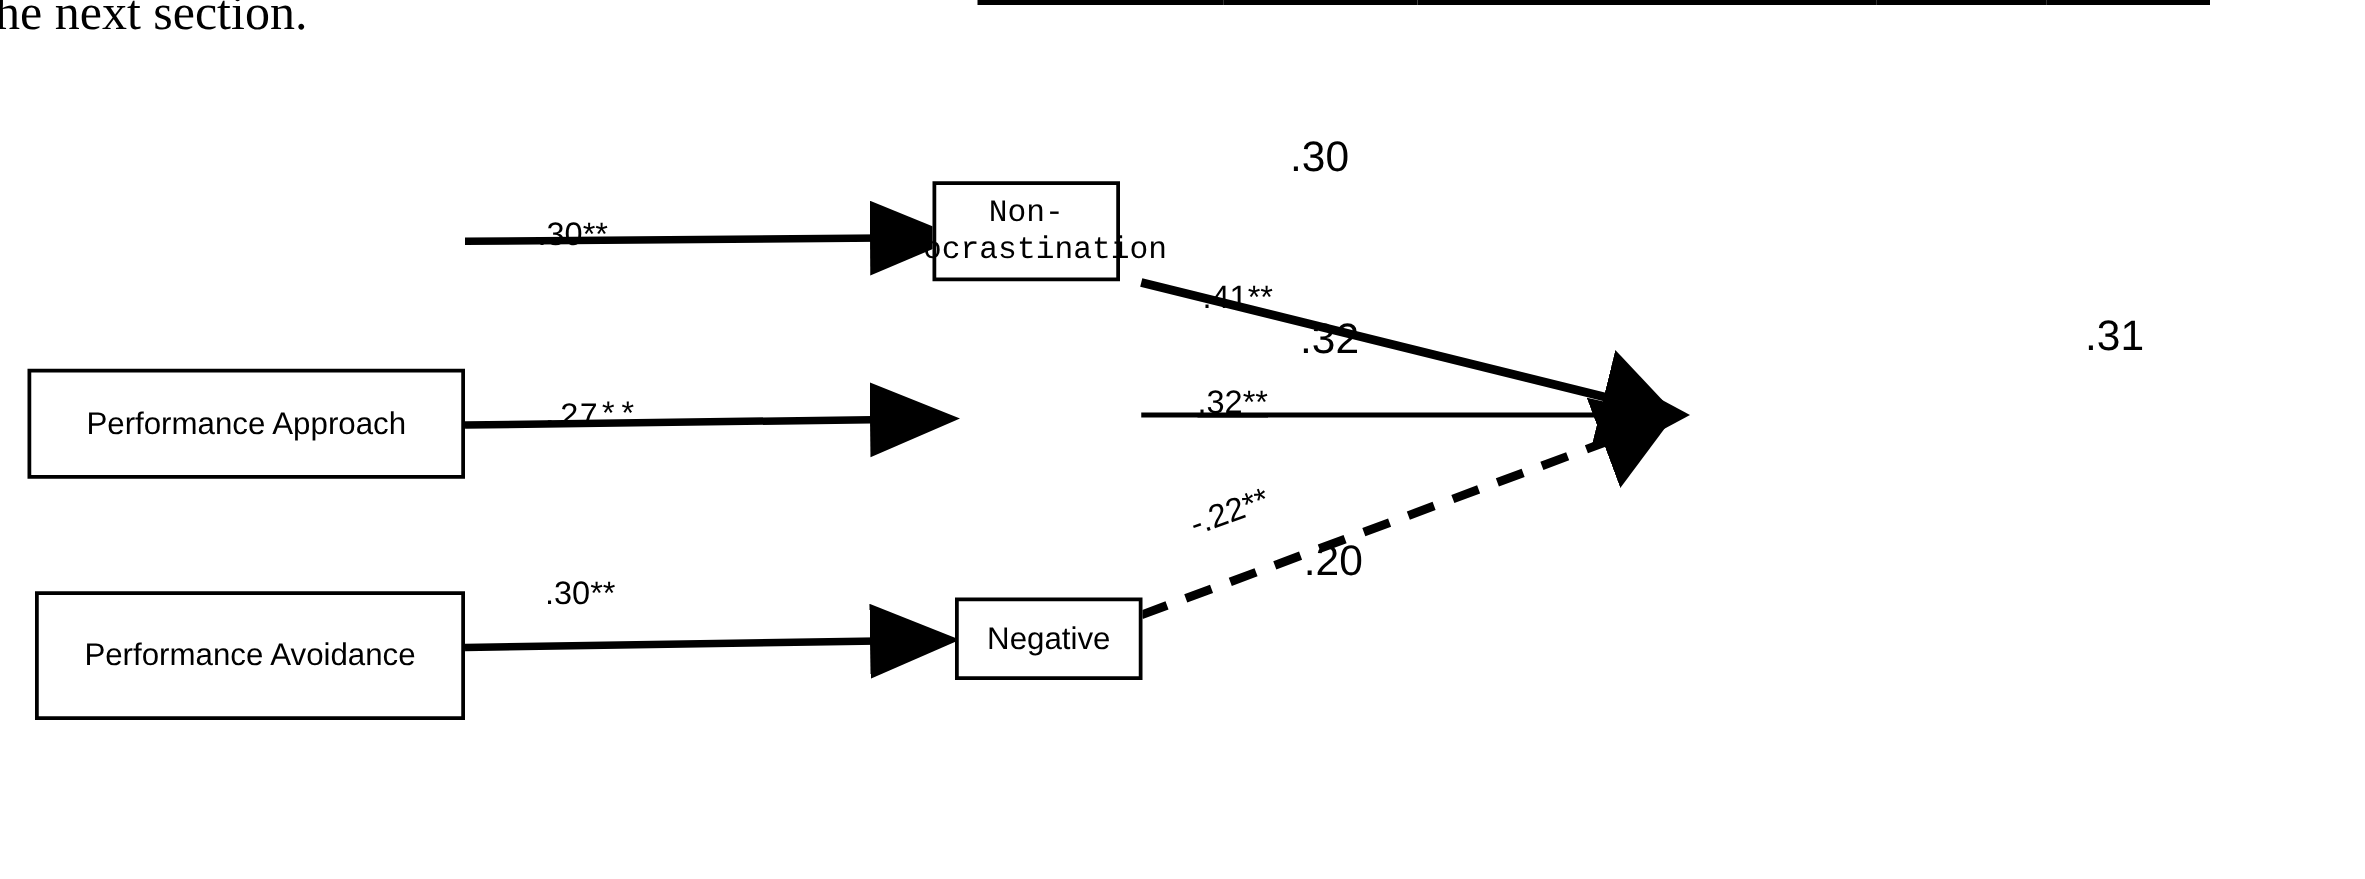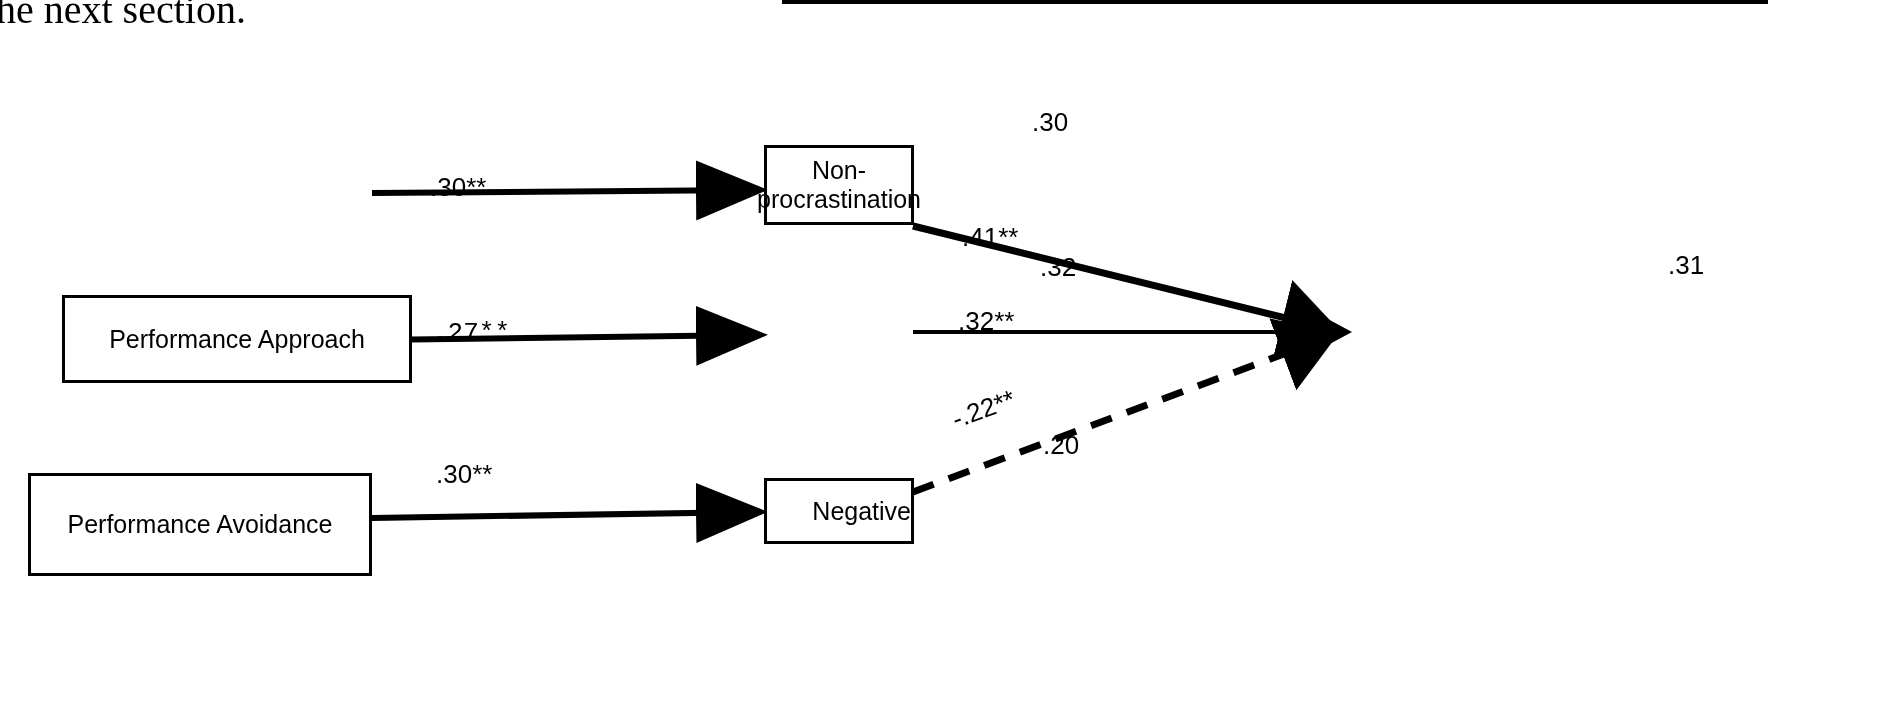--- a/index.html
+++ b/index.html
@@ -59,21 +59,21 @@
     justify-content:center;
     font-size:25px;
     color:#000;
     text-align:center;
     font-family:"Liberation Sans", sans-serif;
   }
 
   
   .lbl{
     position:absolute;
-    font-size:26px;
+    font-size:34px;
     color:#000;
     white-space:nowrap;
     font-family:"Liberation Sans", sans-serif;
   }
   .lbl.coef{font-size:26px;}
 
   svg.paths{position:absolute;left:0;top:0;width:1892px;height:703px;pointer-events:none;}
 </style>
 </head>
 <body>
@@ -116,34 +116,34 @@
     <line x1="913" y1="226" x2="1334" y2="330" stroke="#000" stroke-width="7" marker-end="url(#arrowBig)"></line>
 
     <line x1="913" y1="332" x2="1334" y2="332" stroke="#000" stroke-width="4" marker-end="url(#arrowBig)"></line>
 
     <line x1="913" y1="492" x2="1332" y2="336" stroke="#000" stroke-width="7" stroke-dasharray="22,16" marker-end="url(#arrowBig)"></line>
 
     <path d="M1298,303 L1352,332 L1298,361 Z" fill="#000"></path>
   </svg>
 
 
-  <div class="node" style="left:22px; top:295px; width:350px; height:88px;margin-left:40px;">
+  <div class="node" style="left:22px; top:295px; width:350px; height:88px;">
     <span>Performance Approach</span>
   </div>
 
   <div class="node" style="left:28px; top:473px; width:344px; height:103px;">
     <span>Performance Avoidance</span>
   </div>
 
-  <div class="node" style="left:764px; top:145px; width:150px; height:80px;">
+  <div class="node" style="left:746px; top:145px; width:150px; height:80px;font-family:Liberation Mono, monospace;">
     <span>Non-procrastination</span>
   </div>
 
 
-  <div class="node" style="left:764px; top:478px; width:150px; height:66px;justify-content:flex-end;">
+  <div class="node" style="left:764px; top:478px; width:150px; height:66px;">
     <span>Negative</span>
   </div>
 
 
   <div class="lbl" style="left:1032px; top:107px;">.30</div>
 
   <div class="lbl" style="left:1040px; top:252px;">.32</div>
 
   <div class="lbl" style="left:1043px; top:430px;">.20</div>
 

